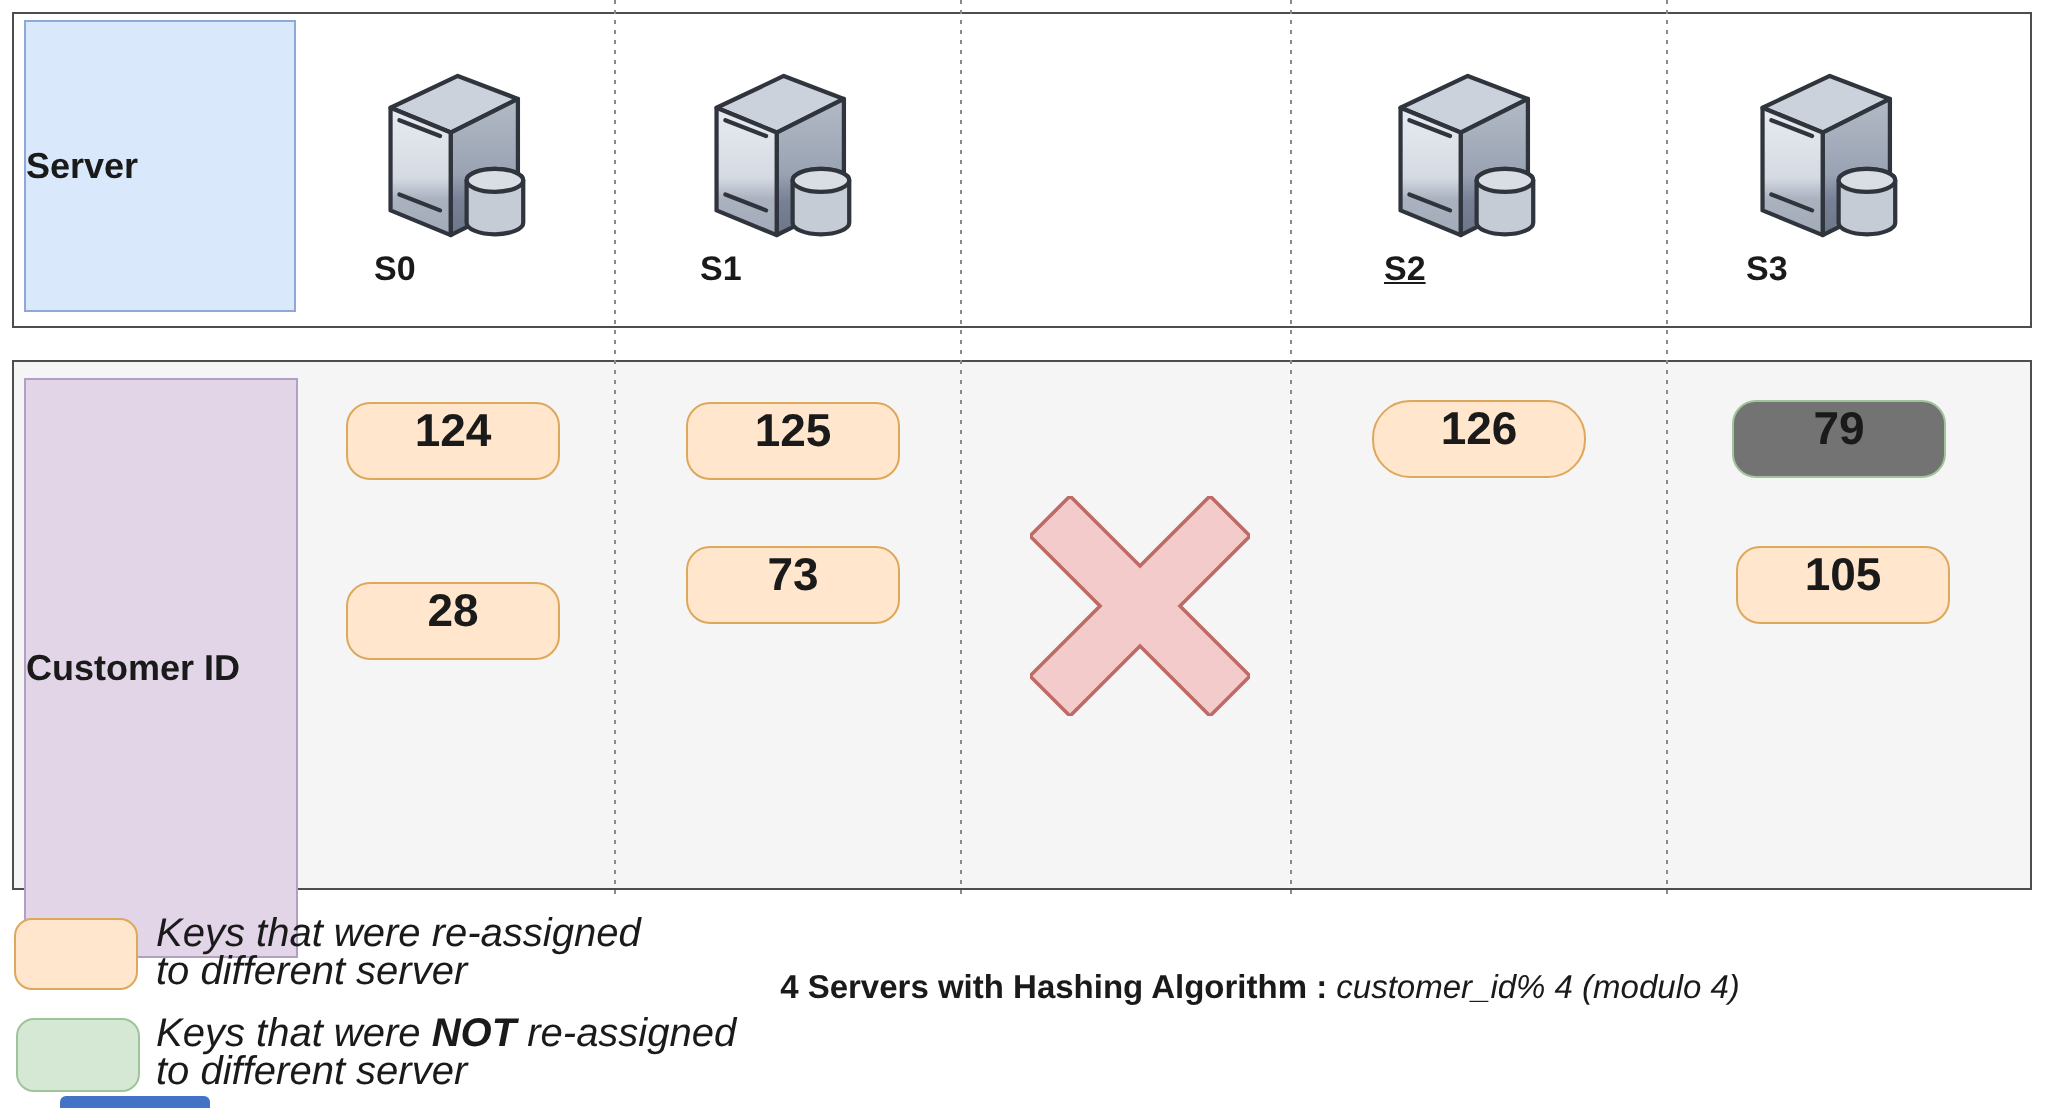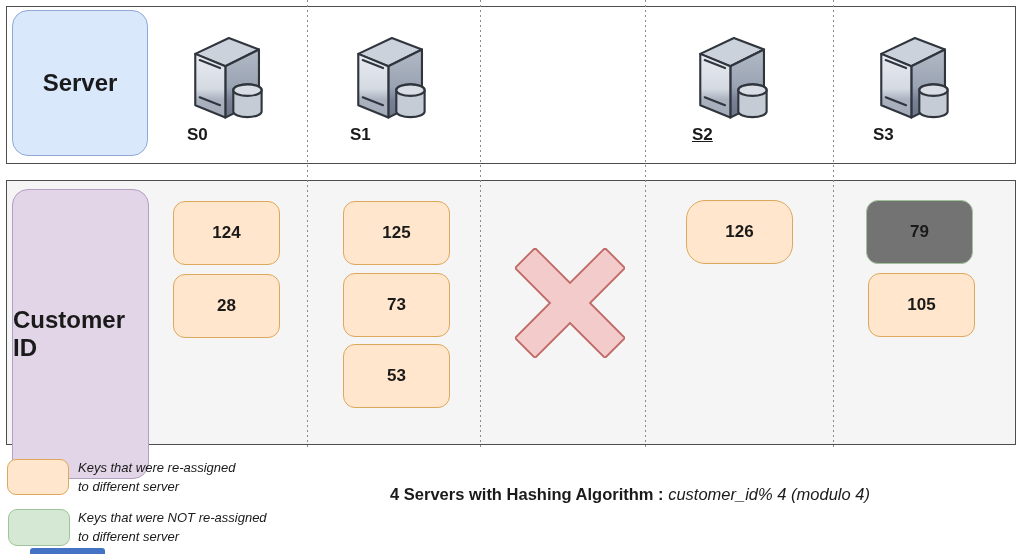--- a/index.html
+++ b/index.html
@@ -6,53 +6,53 @@
   #stage{
     position:relative;width:1024px;height:554px;overflow:hidden;
     font-family:"Liberation Sans",sans-serif;color:#1a1a1a;background:#ffffff;
   }
   
   .panel{position:absolute;border:1.5px solid #4d4d4d;box-sizing:border-box;background:#ffffff;}
   #server-panel{left:6px;top:6px;width:1010px;height:158px;}
   #customer-panel{left:6px;top:180px;width:1010px;height:265px;background:#f5f5f5;}
   
   .row-label{
-    position:absolute;box-sizing:border-box;display:flex;align-items:center;justify-content:center;
-    font-weight:bold;font-size:24px;border-radius:16px;
+    position:absolute;box-sizing:border-box;display:flex;align-items:center;justify-content:flex-start;
+    font-weight:bold;font-size:18px;
   }
   #server-label-box{left:12px;top:10px;width:136px;height:146px;background:#dae8fc;border:1px solid #8ea9d6;}
   #customer-label-box{left:12px;top:189px;width:137px;height:290px;background:#e1d5e7;border:1px solid #b19fc4;}
   
   .sep{
     position:absolute;top:0;width:1px;height:447px;
     background:repeating-linear-gradient(180deg,#8a8a8a 0 2px,transparent 2px 5px);
     z-index:3;
   }
   
   .server-group{position:absolute;top:30px;width:92px;display:flex;flex-direction:column;z-index:2;}
   .server-group svg{width:82px;height:92px;display:block;}
   .server-name{font-weight:bold;font-size:17px;margin-top:3px;}
   
   .key{
-    position:absolute;width:107px;height:64px;box-sizing:border-box;border-radius:12px;
-    display:flex;align-items:center;justify-content:center;
-    font-weight:bold;font-size:17px;z-index:2;
+    position:absolute;width:107px;height:39px;box-sizing:border-box;border-radius:12px;
+    display:flex;align-items:flex-start;justify-content:center;
+    font-weight:bold;font-size:23px;z-index:2;
     background:#ffe6cc;border:1.5px solid #dda85c;
   }
   .key.green{background:#737373;border-color:#a0c49a;}
   
   #removed-x{position:absolute;left:515px;top:248px;width:110px;height:110px;z-index:2;}
   
   .swatch{position:absolute;box-sizing:border-box;border-radius:9px;z-index:2;}
   #legend-swatch-reassigned{left:7px;top:459px;width:62px;height:36px;background:#ffe6cc;border:1.5px solid #dda85c;}
   #legend-swatch-kept{left:8px;top:509px;width:62px;height:37px;background:#d5e8d4;border:1.5px solid #a0c49a;}
-  .legend-text{position:absolute;left:78px;font-style:italic;font-size:13px;line-height:19px;}
+  .legend-text{position:absolute;left:78px;font-style:italic;font-size:20px;line-height:19px;}
   #legend-text-reassigned{top:458px;}
   #legend-text-kept{top:508px;}
-  .legend-text b{font-weight:normal;text-align:center;}
+  .legend-text b{font-weight:bold;text-align:center;}
   
   #caption{position:absolute;left:300px;top:469px;width:660px;text-align:center;font-size:16.5px;margin-top:16px;}
   #caption .cap-bold{font-weight:bold;}
   #caption .cap-italic{font-style:italic;}
   
   #cutoff-swatch{position:absolute;left:30px;top:548px;width:75px;height:6px;background:#4472c4;border-radius:3px 3px 0 0;z-index:2;}
   .hidden-defs{position:absolute;width:0;height:0;overflow:hidden;}
 </style>
 </head>
 <body>
@@ -125,31 +125,28 @@
   <div class="server-group" style="left:873px;">
     <svg>
         <use href="#server-symbol"></use>
       </svg>
     <div class="server-name">S3</div>
   </div>
 
   <div class="key" style="left:173px;top:201px;">
     <span>124</span>
   </div>
-  <div class="key" style="left:173px;top:274px;">
+  <div class="key" style="left:173px;top:291px;">
     <span>28</span>
   </div>
   <div class="key" style="left:343px;top:201px;">
     <span>125</span>
   </div>
   <div class="key" style="left:343px;top:273px;">
     <span>73</span>
-  </div>
-  <div class="key" style="left:343px;top:344px;">
-    <span>53</span>
   </div>
   <div class="key" style="left:686px;top:200px;border-radius:19px;">
     <span>126</span>
   </div>
   <div class="key green" style="left:866px;top:200px;">
     <span>79</span>
   </div>
   <div class="key" style="left:868px;top:273px;">
     <span>105</span>
   </div>

